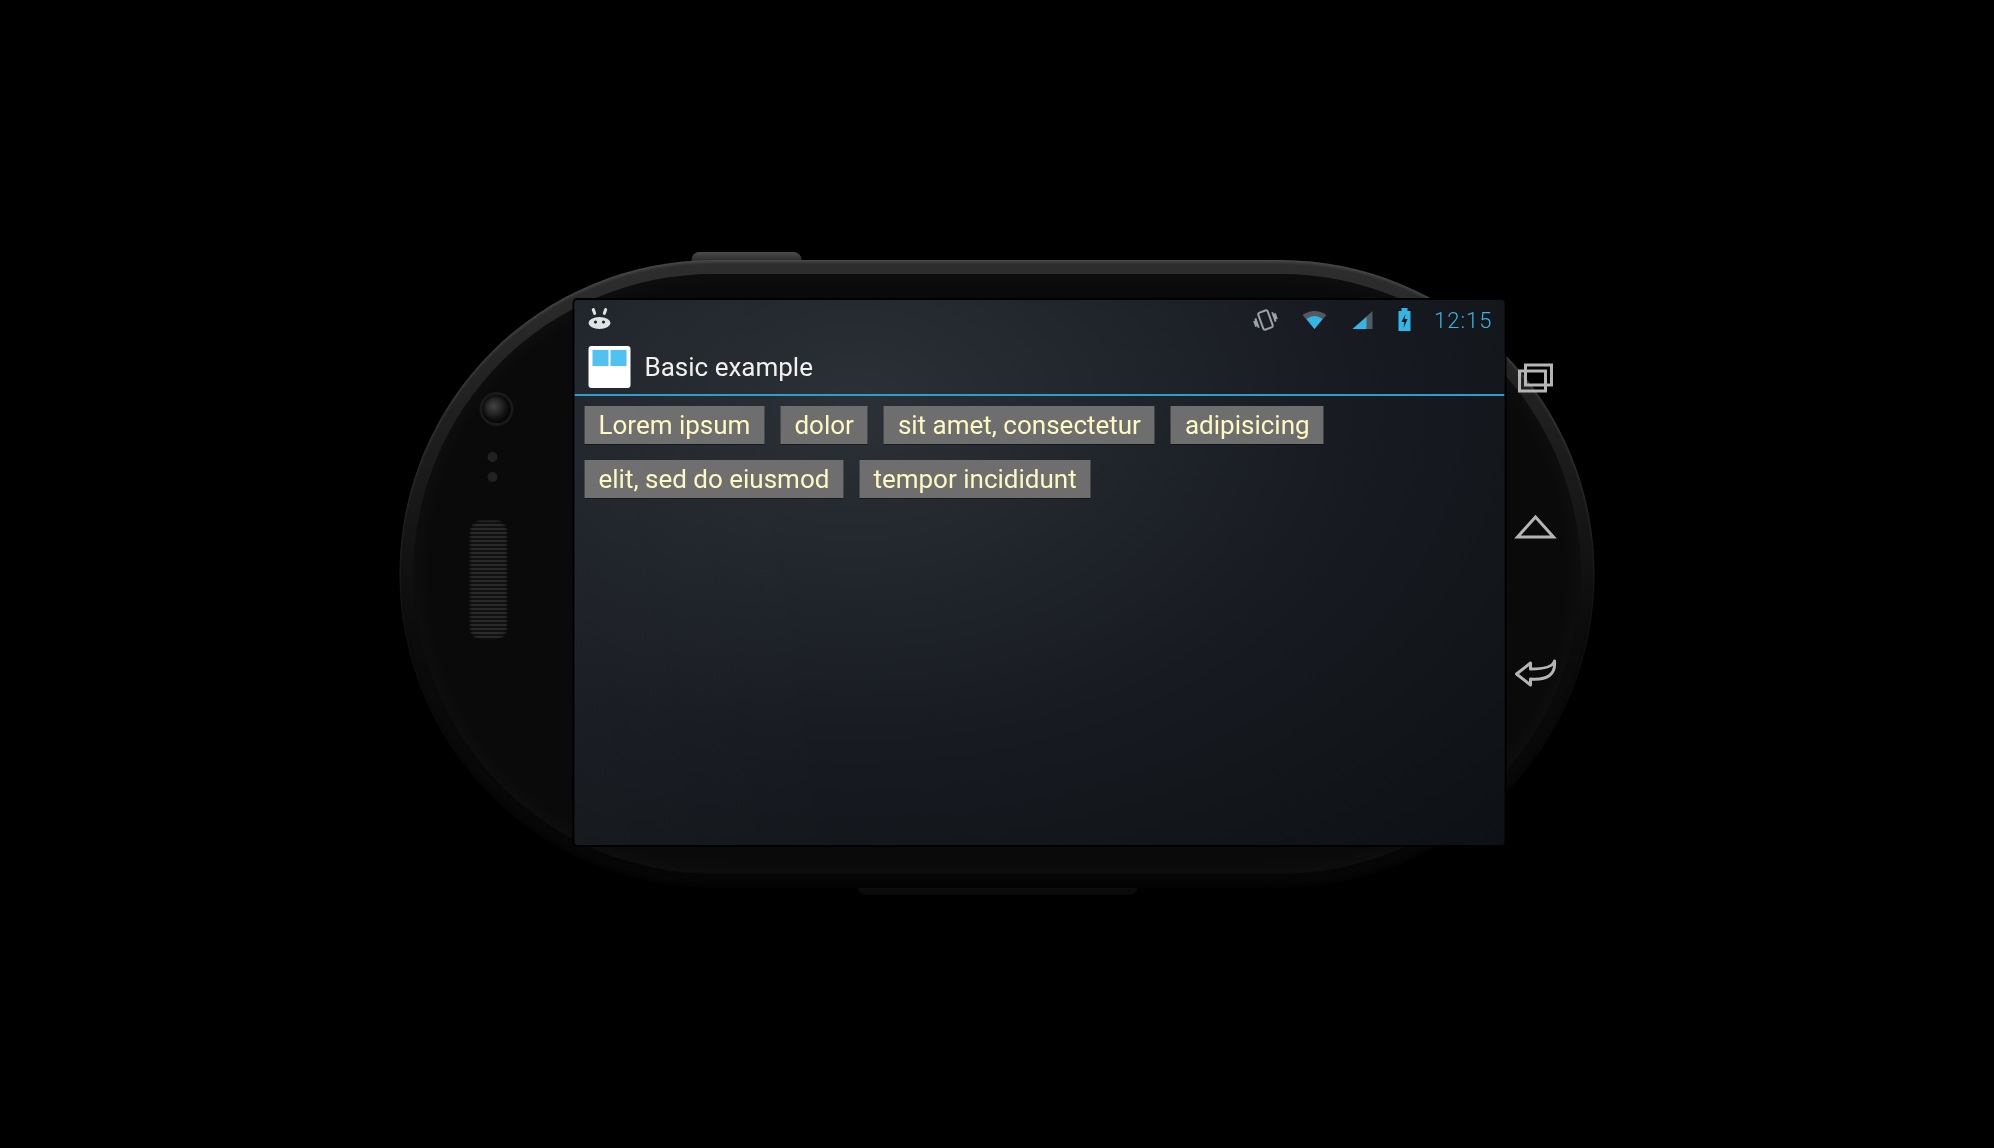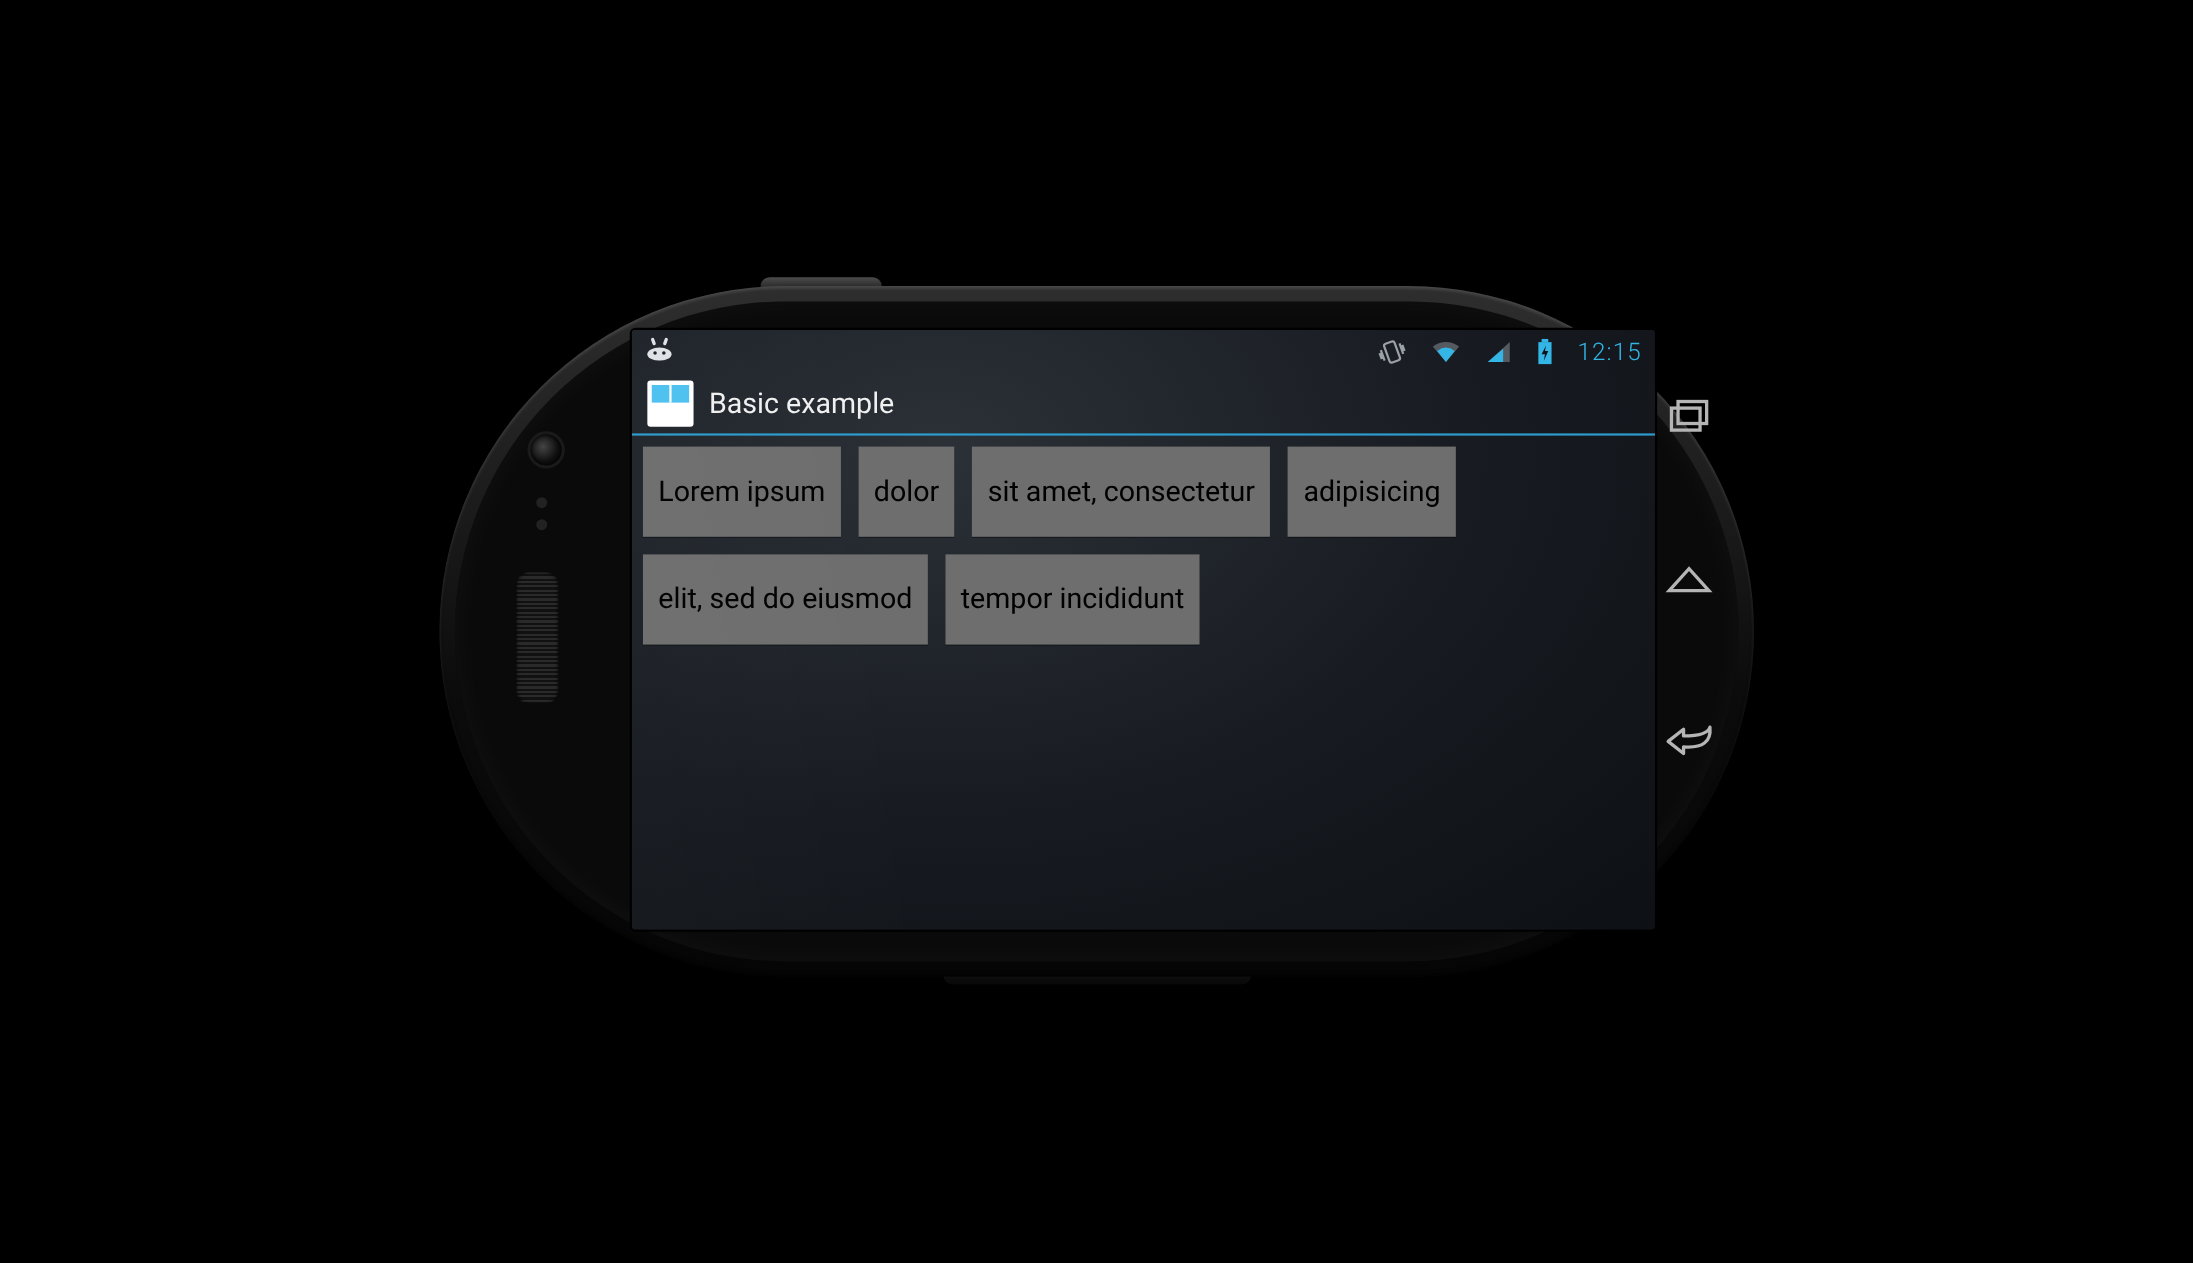--- a/index.html
+++ b/index.html
@@ -164,23 +164,23 @@
 
   .content {
     padding: 10px;
     display: flex;
     flex-wrap: wrap;
     gap: 16px;
     align-content: flex-start;
   }
   .chip {
     background: #6e6e6e;
-    color: #000000;
+    color: #fef9c3;
     font-size: 26px;
-    padding: 26px 14px;
+    padding: 4px 14px;
     border: none;
     font-family: inherit;
     text-align: center;
     box-shadow: 0 1px 0 rgba(0,0,0,.4);
     cursor: pointer;
   }
 
   .navbar {
     position: absolute;
     right: 30px;

